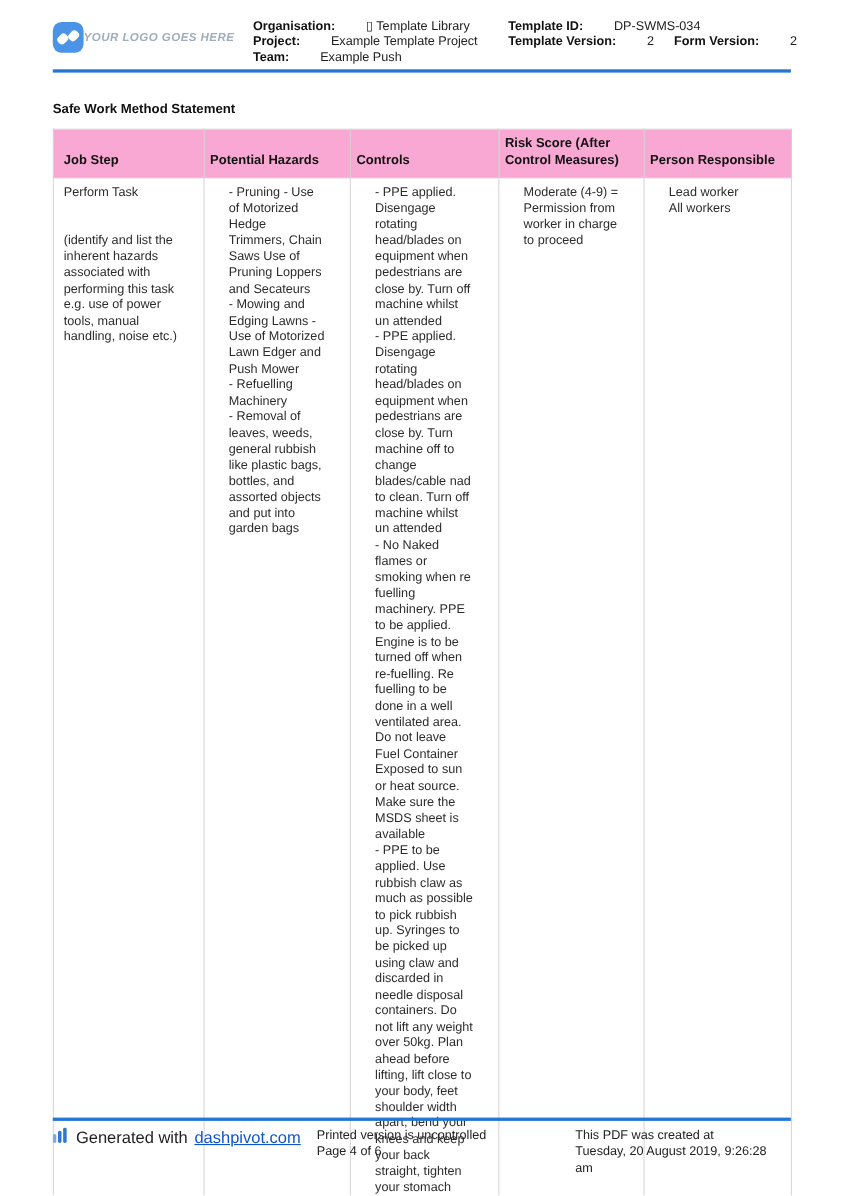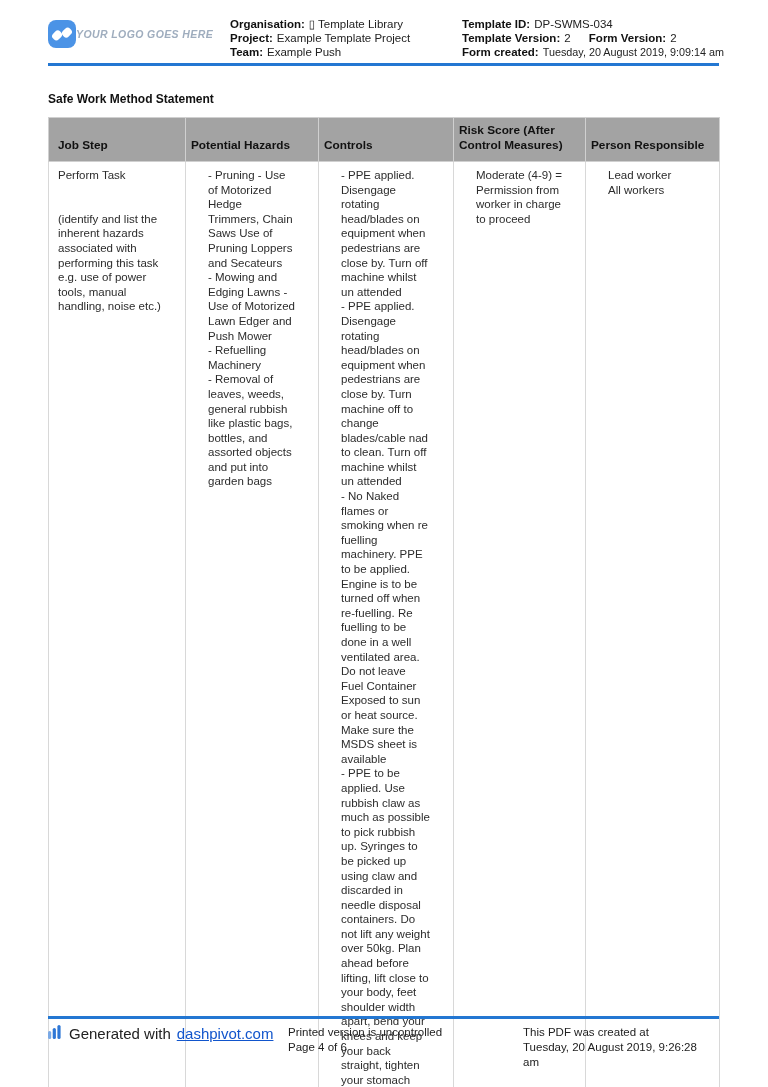--- a/index.html
+++ b/index.html
@@ -7,31 +7,31 @@
     position:relative;width:768px;height:1087px;background:#fff;overflow:hidden;
     font-family:"Liberation Sans", sans-serif;color:#222;
   }
   
   .logo{position:absolute;left:48px;top:20px;display:flex;align-items:center;}
   .logo-badge{width:28px;height:28px;border-radius:8px;background:#4b93e6;display:inline-flex;align-items:center;justify-content:center;}
   .logo-text{font-size:10.5px;font-weight:bold;font-style:italic;color:#9fadbe;letter-spacing:.4px;}
   .hdr-info{position:absolute;left:230px;top:17px;font-size:11.5px;line-height:14px;}
   .hdr-meta{position:absolute;left:462px;top:17px;font-size:11.5px;line-height:14px;}
   .lbl{font-weight:bold;color:#111;margin-right:4px;text-align:center;}
-  .val{color:#222;}
+  .val{color:#222;margin-left:24px;}
   .val-sm{color:#222;font-size:10.8px;}
   .gap-l{margin-left:15px;}
   .rule{position:absolute;left:48px;width:671px;height:3px;background:#2377d2;}
   .rule-top{top:63px;}
   .rule-bottom{top:1016px;}
   
   .title{position:absolute;left:48px;top:92px;margin:0;font-size:12px;font-weight:bold;color:#111;}
   table.swms{position:absolute;left:48px;top:117px;width:671px;border-collapse:collapse;table-layout:fixed;}
   table.swms th{
-    background:#a3a3a3;border:1px solid #d0d0d0;vertical-align:bottom;text-align:left;
+    background:#f9a8d4;border:1px solid #d0d0d0;vertical-align:bottom;text-align:left;
     font-size:11.8px;font-weight:bold;color:#111;padding:5px 5px 9px 5px;line-height:14.5px;
   }
   table.swms td{
     border:1px solid #d8d8d8;vertical-align:top;font-size:11.5px;color:#2c2c2c;
     line-height:14.6px;padding:6px 22px;white-space:pre-line;
   }
   table.swms th:first-child, table.swms td:first-child{padding-left:9px;}
   tr.head-row{height:37px;}
   tr.body-row{height:700px;}
   
@@ -69,23 +69,20 @@
     </div>
   </div>
 
   <div class="hdr-meta">
     <div>
       <span class="lbl">Template ID:</span><span class="val">DP-SWMS-034</span>
     </div>
     <div>
       <span class="lbl">Template Version:</span><span class="val">2</span>
       <span class="lbl gap-l">Form Version:</span><span class="val">2</span>
-    </div>
-    <div>
-      <span class="lbl">Form created:</span><span class="val-sm">Tuesday, 20 August 2019, 9:09:14 am</span>
     </div>
   </div>
 
   <div class="rule rule-top"></div>
 
   <h1 class="title">Safe Work Method Statement</h1>
 
   <table class="swms">
     <colgroup>
       <col style="width:137px">

